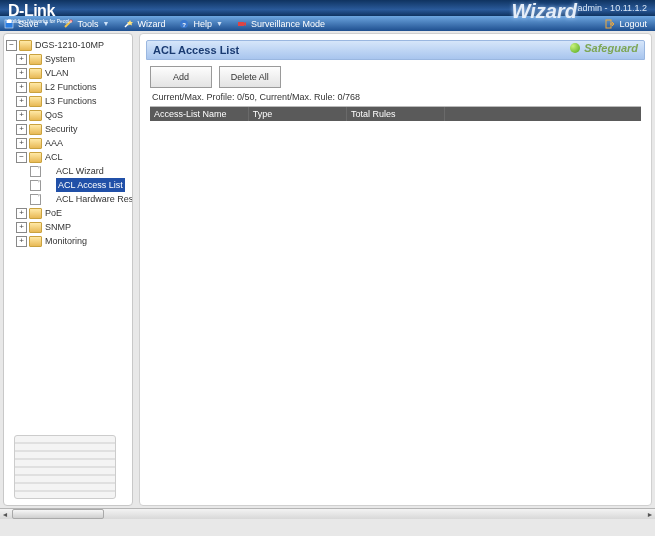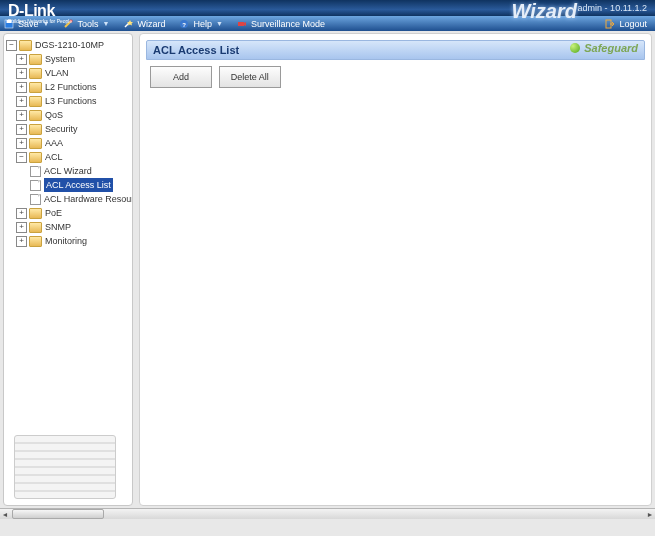--- a/index.html
+++ b/index.html
@@ -26,21 +26,21 @@
   .tree{font-size:9px;line-height:14px;padding:2px 4px 2px 2px;}
   .tree .row{display:flex;align-items:center;white-space:nowrap;cursor:pointer;}
   .tree .toggle{width:9px;height:9px;border:1px solid #888;background:#fff;display:inline-flex;align-items:center;justify-content:center;font-size:8px;line-height:8px;color:#444;margin-right:2px;flex-shrink:0;}
   .tree .folder{width:11px;height:9px;background:linear-gradient(#ffe9a6,#e8b955);border:1px solid #caa23e;border-radius:1px;margin-right:3px;flex-shrink:0;}
   .tree .leaf{width:9px;height:9px;background:#fff;border:1px solid #999;margin-right:3px;flex-shrink:0;position:relative;}
   .tree .leaf:after{content:'';position:absolute;right:-1px;top:-1px;border-left:3px solid #ccc;border-bottom:3px solid transparent;}
   .tree .label{}
   .tree .selected{background:#2150a8;color:#fff;padding:0 2px;}
   .tree .lvl1{padding-left:0;}
   .tree .lvl2{padding-left:10px;}
-  .tree .lvl3{padding-left:24px;}
+  .tree .lvl3{padding-left:24px;gap:12px;}
   .device-img{position:absolute;bottom:6px;left:10px;width:100px;height:62px;background:repeating-linear-gradient(#f4f4f4,#f4f4f4 6px,#e0e0e0 6px,#e0e0e0 8px);border:1px solid #ccc;border-radius:3px;}
 
   .main{flex:1;margin:2px 3px 2px 6px;background:#fff;border:1px solid #d0d0d0;border-radius:4px;padding:6px;box-sizing:border-box;overflow:hidden;}
   .panel-head{height:18px;background:linear-gradient(#d6e6fa,#a8c5ee);border:1px solid #9ab7e0;border-radius:2px 2px 0 0;display:flex;align-items:center;padding:0 6px;position:relative;}
   .panel-title{font-size:11px;font-weight:bold;color:#1a3b72;}
   .safeguard{position:absolute;right:6px;top:1px;display:flex;align-items:center;}
   .safeguard .dot{width:10px;height:10px;border-radius:50%;background:radial-gradient(circle at 30% 30%,#c9f27b,#4fa71d);margin-right:4px;}
   .safeguard .txt{font-size:11px;font-style:italic;font-weight:bold;color:#7da655;}
 
   .panel-body{padding:6px 4px;}
@@ -203,20 +203,33 @@
     <div class="panel-head">
       <span class="panel-title">ACL Access List</span>
       <div class="safeguard">
         <span class="dot"></span>
         <span class="txt">Safeguard</span>
       </div>
     </div>
     <div class="panel-body">
       <span class="btn">Add</span>
       <span class="btn">Delete All</span>
+      <div class="stats">Current/Max. Profile: 0/50, Current/Max. Rule: 0/768</div>
+      <div class="grid-wrap">
+        <table class="grid">
+          <thead>
+            <tr>
+              <th style="width:20%">Access-List Name</th>
+              <th style="width:20%">Type</th>
+              <th style="width:20%">Total Rules</th>
+              <th style="width:40%"></th>
+            </tr>
+          </thead>
+        </table>
+      </div>
     </div>
   </div>
 </div>
 
 <div class="hscroll">
   <span class="arrow">◄</span>
   <span class="thumb"></span>
   <span class="track"></span>
   <span class="arrow">►</span>
 </div>

